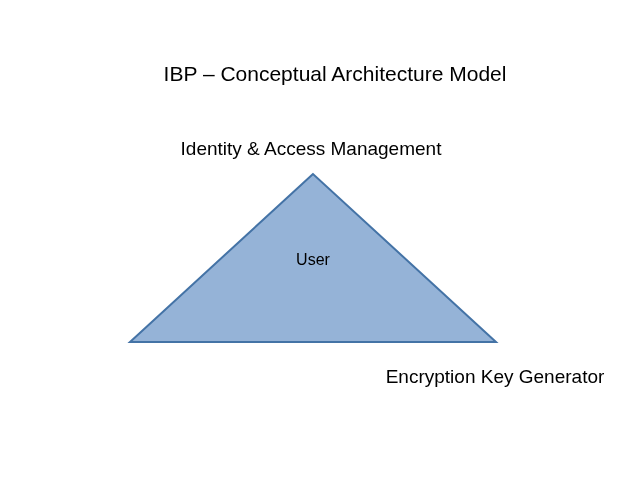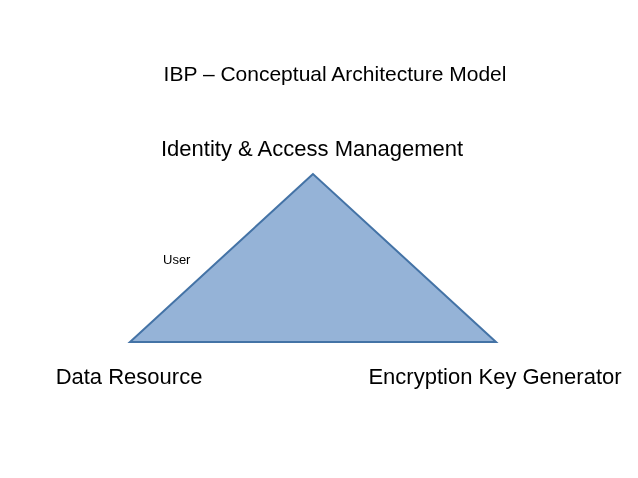--- a/index.html
+++ b/index.html
@@ -24,21 +24,21 @@
     margin: 16px;
     text-align: center;
     font-size: 21px;
     line-height: 36px;
     font-weight: 400;
     color: #000000;
     letter-spacing: 0px;
   }
   .diagram-label {
     position: absolute;
-    font-size: 22px;
+    font-size: 19px;
     line-height: 26px;
     text-align: center;
     color: #000000;
     white-space: nowrap;
   }
   .label-top {
     top: 136px;
     left: 161px;
     width: 300px;
   }
@@ -58,21 +58,22 @@
     top: 164px;
     width: 390px;
     height: 182px;
     display: block;
   }
   .triangle-text {
     position: absolute;
     top: 247px;
     left: 163px;
     width: 300px;
-    font-size: 13px;
+    text-align: center;
+    font-size: 16px;
     line-height: 26px;
     color: #000000;
   }
 </style>
 </head>
 <body>
 
 <div class="slide">
 
   <h1 class="slide-title">IBP – Conceptual Architecture Model</h1>
@@ -80,17 +81,16 @@
   <div class="diagram-label label-top">Identity &amp; Access Management</div>
 
   <svg class="triangle-svg" viewBox="0 0 390 182" xmlns="http://www.w3.org/2000/svg">
     <polygon points="193,10 10,178 376,178" stroke-width="2" stroke-linejoin="miter" fill="#95B3D7" stroke="#4473A6"></polygon>
   </svg>
 
   <div class="triangle-text">
     <div>User</div>
   </div>
 
-  <div class="diagram-label label-bottom-left">Data Resource</div>
 
   <div class="diagram-label label-bottom-right">Encryption Key Generator</div>
 
 </div>
 
 </body></html>

